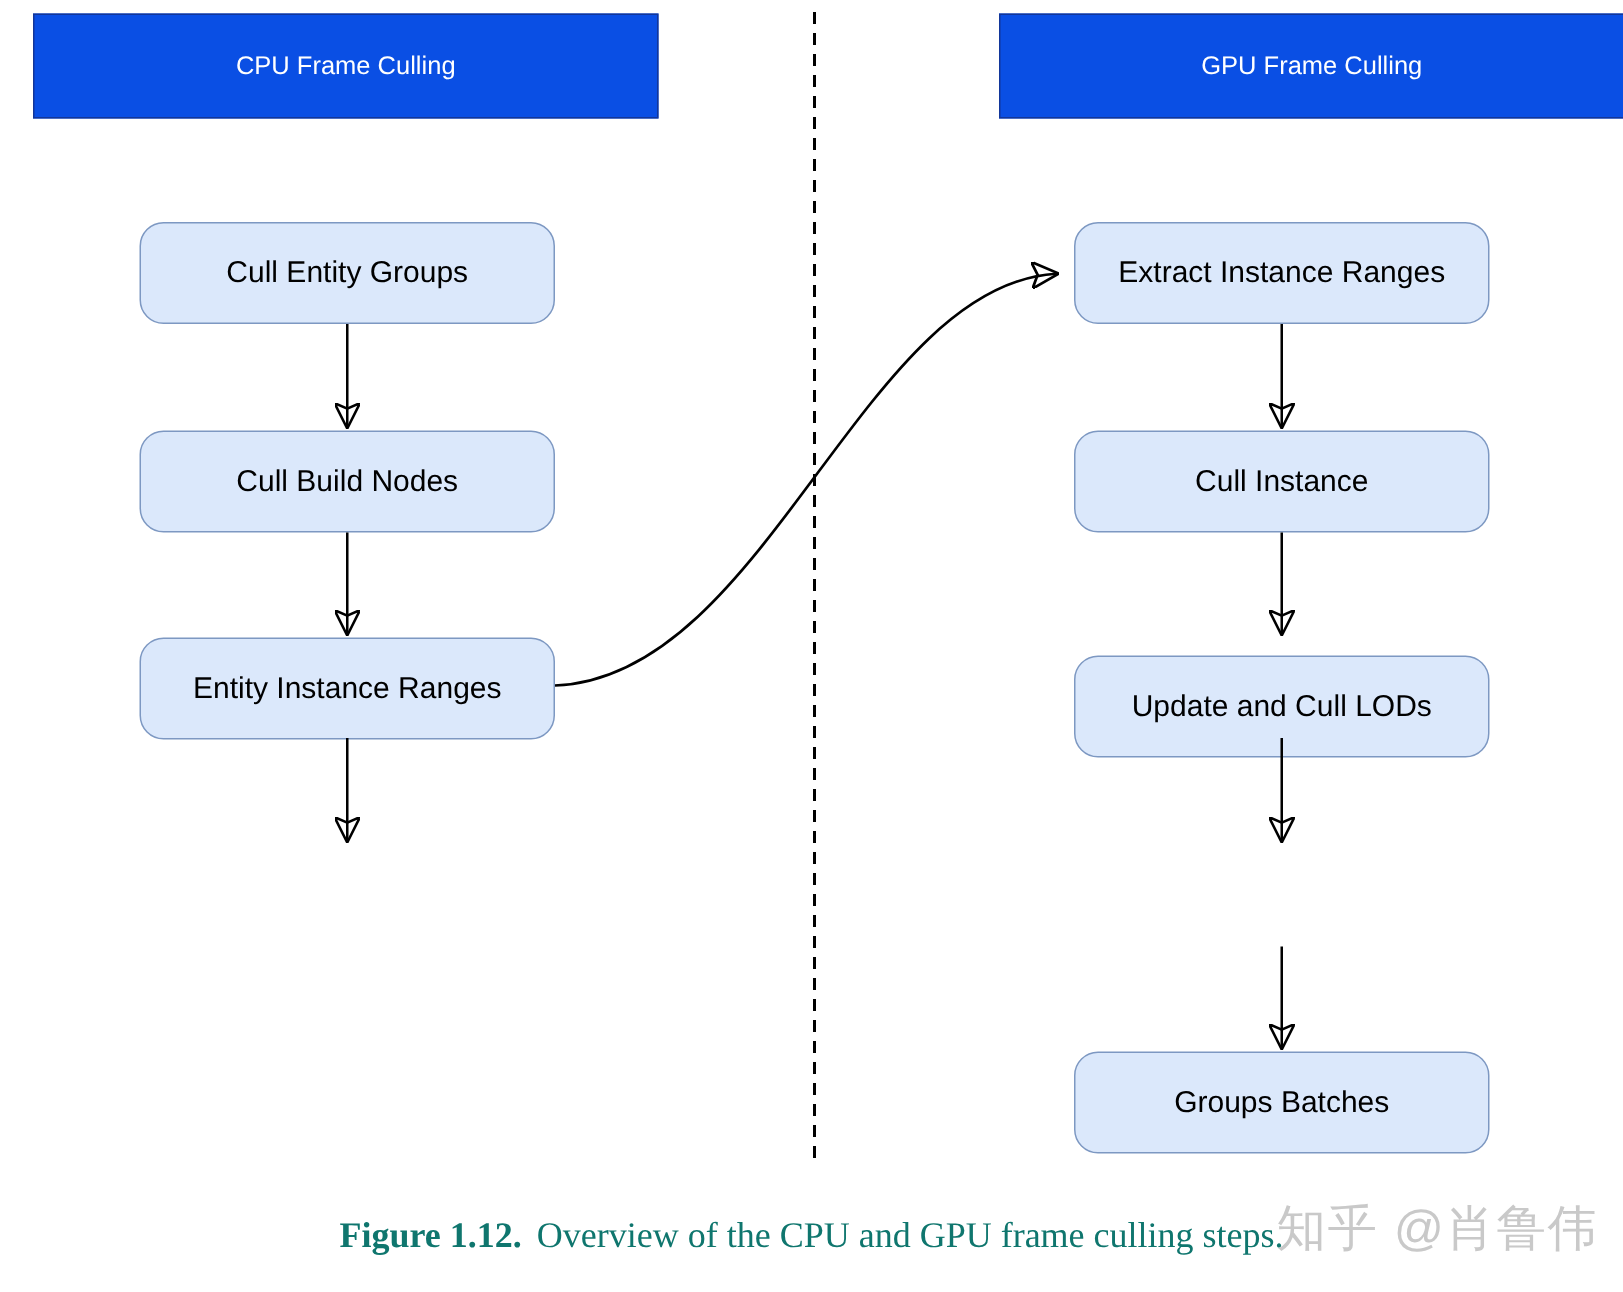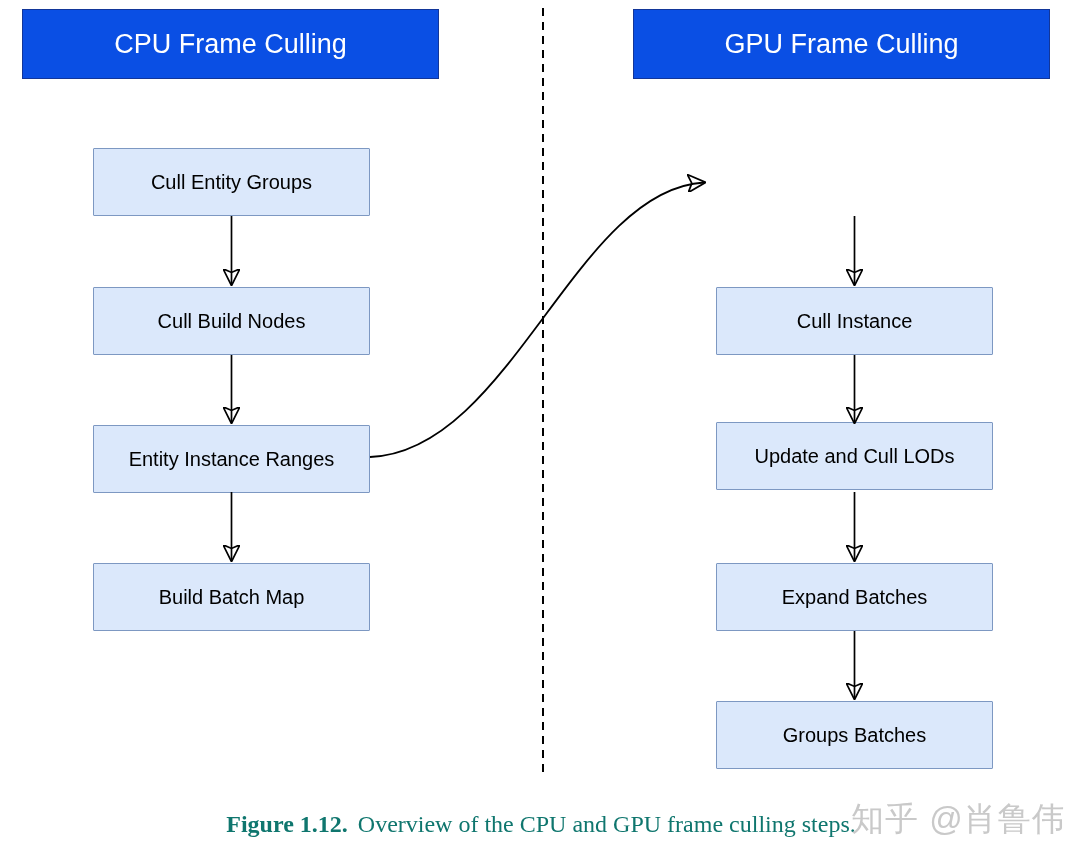--- a/index.html
+++ b/index.html
@@ -15,32 +15,32 @@
     position: absolute;
     width: 417px;
     height: 70px;
     box-sizing: border-box;
     background: var(--header-fill, #0a4fe4);
     border: 1.5px solid var(--header-border, #123699);
     color: #ffffff;
     display: flex;
     align-items: center;
     justify-content: center;
-    font-size: 27px;
+    font-size: 17px;
   }
   .col-header.cpu { left: 22px; top: 9px; }
-  .col-header.gpu { left: 633px; top: 9px; align-items: center; }
+  .col-header.gpu { left: 666px; top: 9px; align-items: center; }
   .node {
     position: absolute;
     width: 277px;
     height: 68px;
     box-sizing: border-box;
     background: var(--node-fill, #dbe8fb);
     border: 1.5px solid var(--node-border, #7d98c2);
-    border-radius: 1px;
+    border-radius: 16px;
     color: #000000;
     display: flex;
     align-items: center;
     justify-content: center;
     font-size: 20px;
     text-align: center;
   }
   .node.left  { left: 93px; }
   .node.right { left: 716px; }
   .overlay {
@@ -89,32 +89,29 @@
 
   <div class="node left" style="top:148px">
     <span>Cull Entity Groups</span>
   </div>
   <div class="node left" style="top:287px">
     <span>Cull Build Nodes</span>
   </div>
   <div class="node left" style="top:425px">
     <span>Entity Instance Ranges</span>
   </div>
-  <div class="node left" style="top:563px">
-    <span>Build Batch Map</span>
+
+  <div class="node right" style="top:148px">
+    <span>Extract Instance Ranges</span>
   </div>
-
   <div class="node right" style="top:287px">
     <span>Cull Instance</span>
   </div>
-  <div class="node right" style="top:422px">
+  <div class="node right" style="top:437px">
     <span>Update and Cull LODs</span>
-  </div>
-  <div class="node right" style="top:563px">
-    <span>Expand Batches</span>
   </div>
   <div class="node right" style="top:701px">
     <span>Groups Batches</span>
   </div>
 
   <svg class="overlay" viewBox="0 0 1082 861" xmlns="http://www.w3.org/2000/svg">
     <defs>
       <marker id="arrowhead" markerWidth="10" markerHeight="10" refX="9" refY="5" orient="auto" markerUnits="strokeWidth">
         <path d="M0,0 L10,5 L0,10 L2.2,5 Z" fill="#000000" stroke="none"></path>
       </marker>

